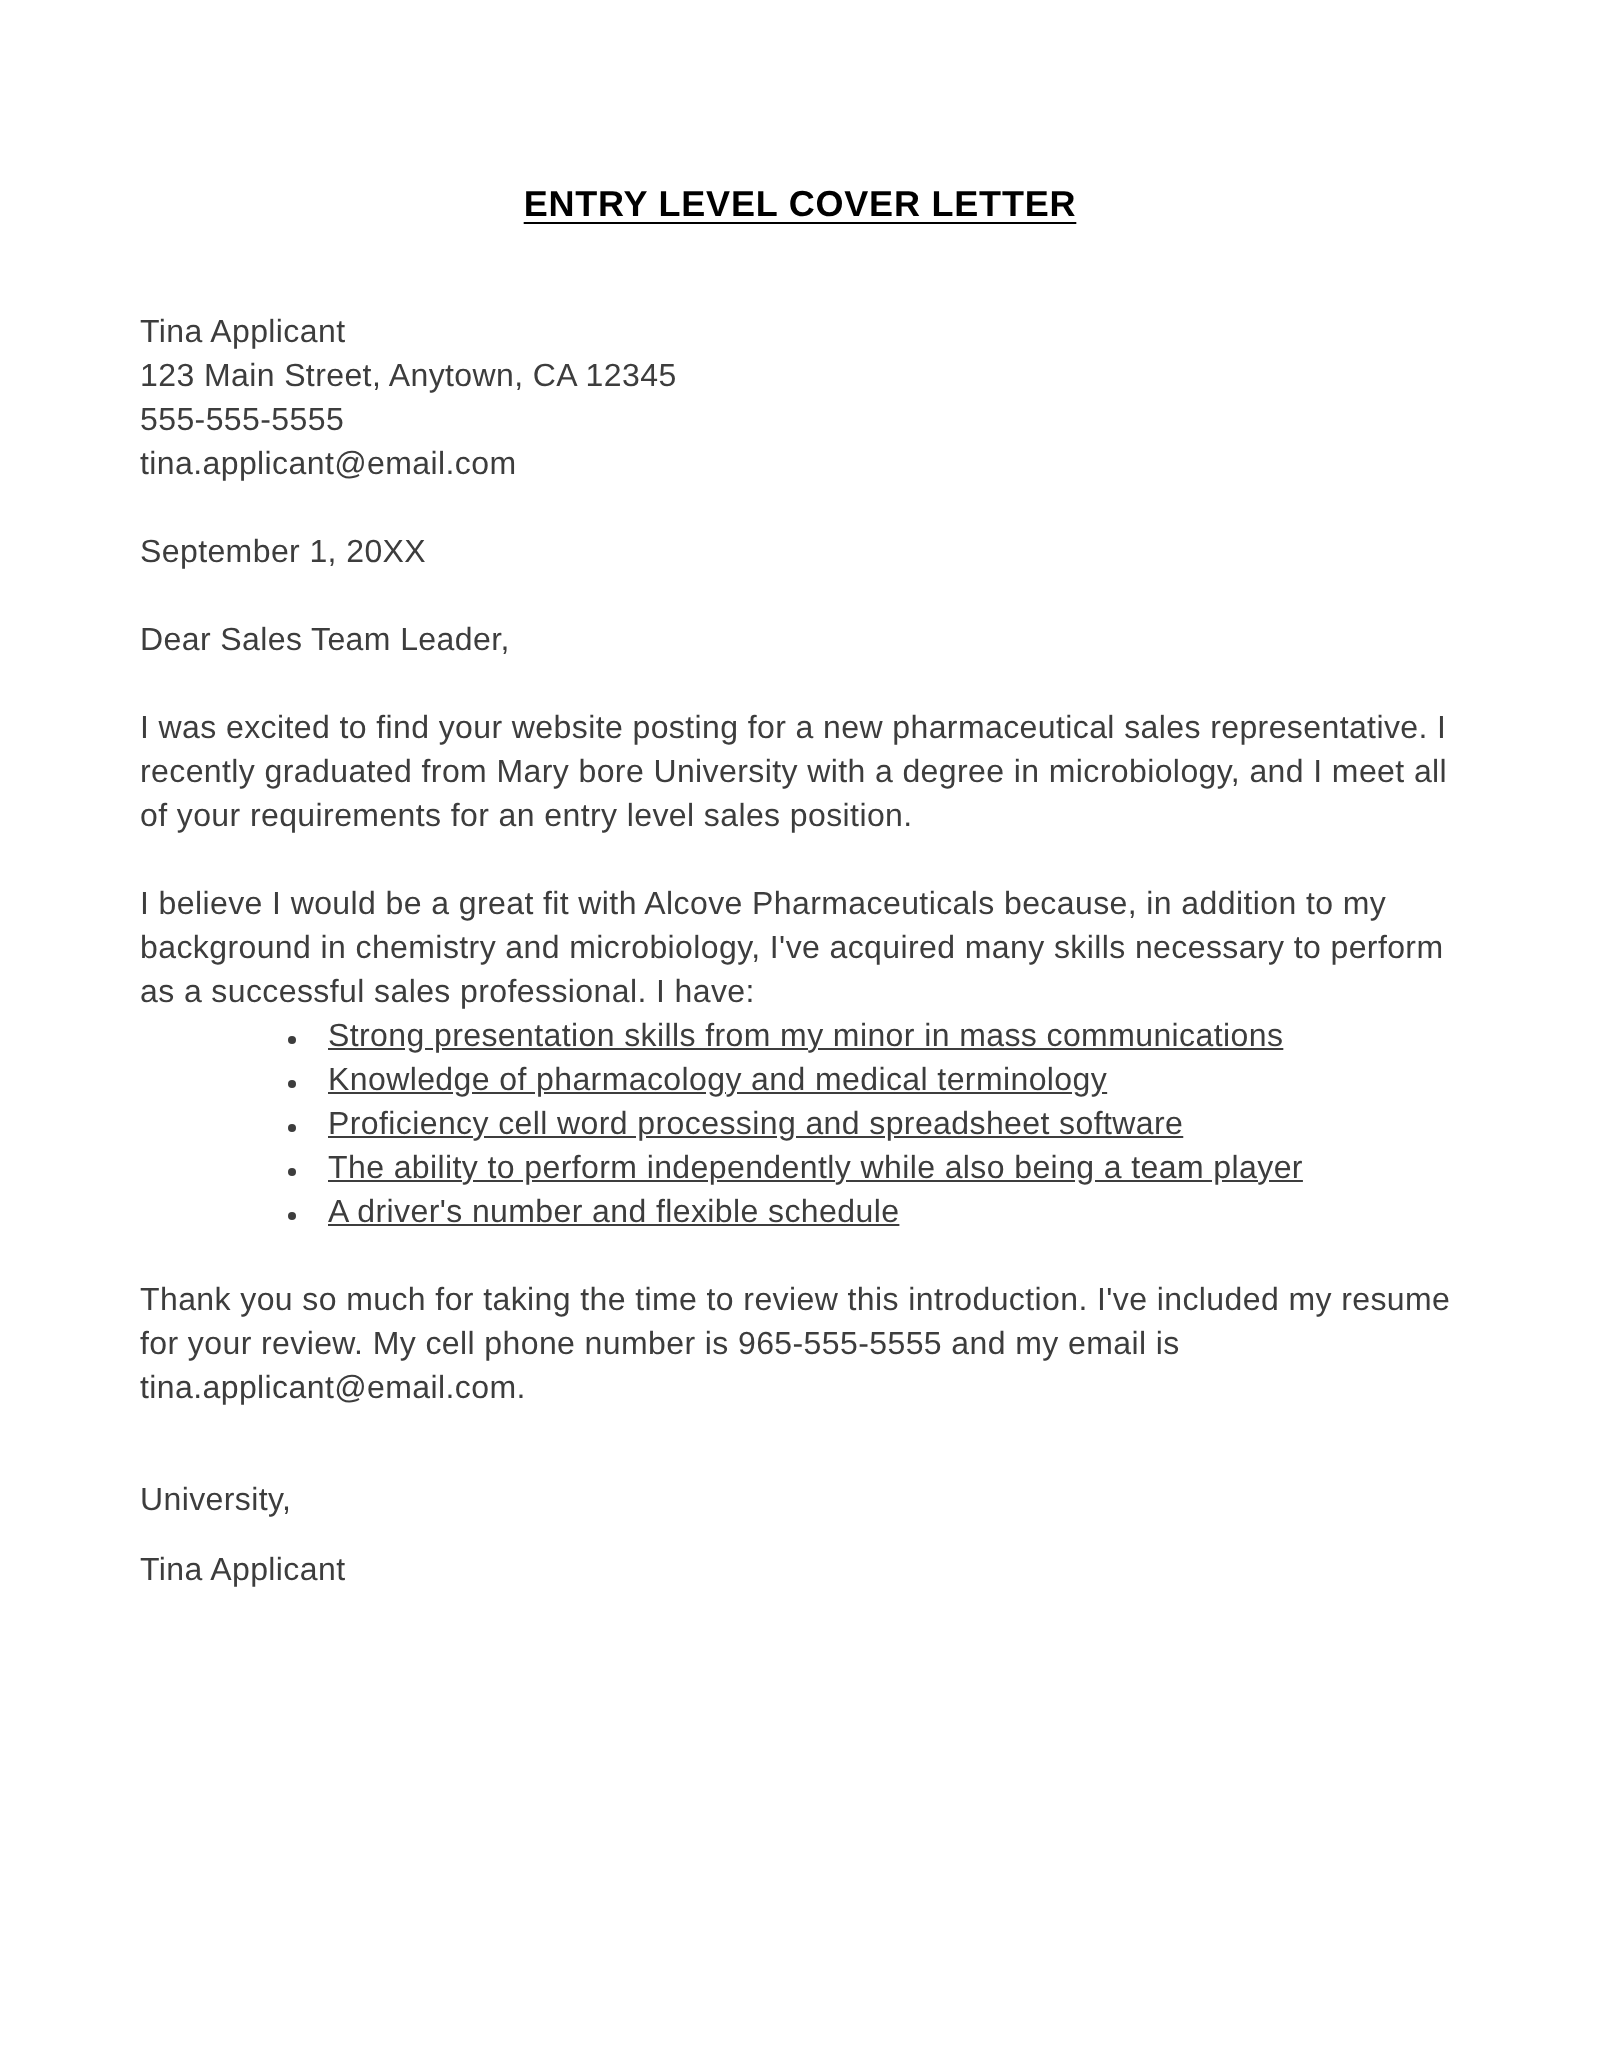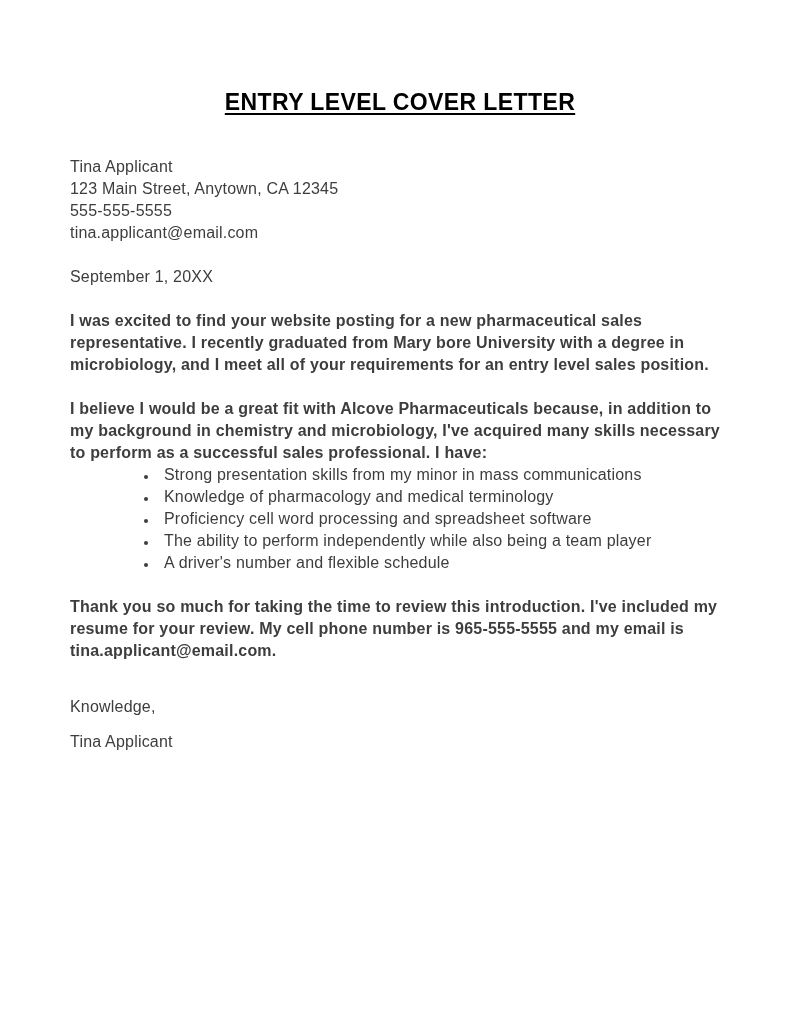--- a/index.html
+++ b/index.html
@@ -20,48 +20,48 @@
   .page {
     box-sizing: border-box;
     width: 800px;
     height: 1035px;
     padding: 88px 70px 0 70px;
     background: #ffffff;
   }
   .title {
     margin: 0 0 40px 0;
     text-align: center;
-    font-size: 23px;
+    font-size: 18px;
     line-height: 28px;
     font-weight: bold;
     color: #000000;
     text-decoration: underline;
     text-underline-offset: 3px;
     letter-spacing: 0.4px;
   }
   .block {
     margin: 0 0 22px 0;
   }
   .block div {
     white-space: nowrap;
   }
   p.para {
     margin: 0 0 22px 0;
-    font-weight: bold;
   }
   p.para.before-list {
     margin-bottom: 0;
   }
   ul.bullets {
     margin: 0 0 22px 0;
     padding: 0 0 0 88px;
     list-style: disc;
   }
   ul.bullets li {
     padding-left: 6px;
+    text-decoration: underline;
   }
   ul.bullets li::marker {
     font-size: 12px;
   }
   .closing {
     margin: 34px 0 13px 0;
   }
   .signature {
     margin: 0;
   }
@@ -78,32 +78,35 @@
     <div>123 Main Street, Anytown, CA 12345</div>
     <div>555-555-5555</div>
     <div>tina.applicant@email.com</div>
   </div>
 
   <div class="block">
     <div>September 1, 20XX</div>
   </div>
 
 
+  <div class="block">
+    <div>Dear Sales Team Leader,</div>
+  </div>
 
   <p class="para">I was excited to find your website posting for a new pharmaceutical sales representative. I recently graduated from Mary bore University with a degree in microbiology, and I meet all of your requirements for an entry level sales position.</p>
 
   <p class="para before-list">I believe I would be a great fit with Alcove Pharmaceuticals because, in addition to my background in chemistry and microbiology, I've acquired many skills necessary to perform as a successful sales professional. I have:</p>
 
   <ul class="bullets">
     <li>Strong presentation skills from my minor in mass communications</li>
     <li>Knowledge of pharmacology and medical terminology</li>
     <li>Proficiency cell word processing and spreadsheet software</li>
     <li>The ability to perform independently while also being a team player</li>
     <li>A driver's number and flexible schedule</li>
   </ul>
 
   <p class="para">Thank you so much for taking the time to review this introduction. I've included my resume for your review. My cell phone number is 965-555-5555 and my email is tina.applicant@email.com.</p>
 
-  <div class="closing">Knowledge,</div>
+  <div class="closing">University,</div>
 
   <div class="signature">Tina Applicant</div>
 
 </div>
 
 </body></html>

